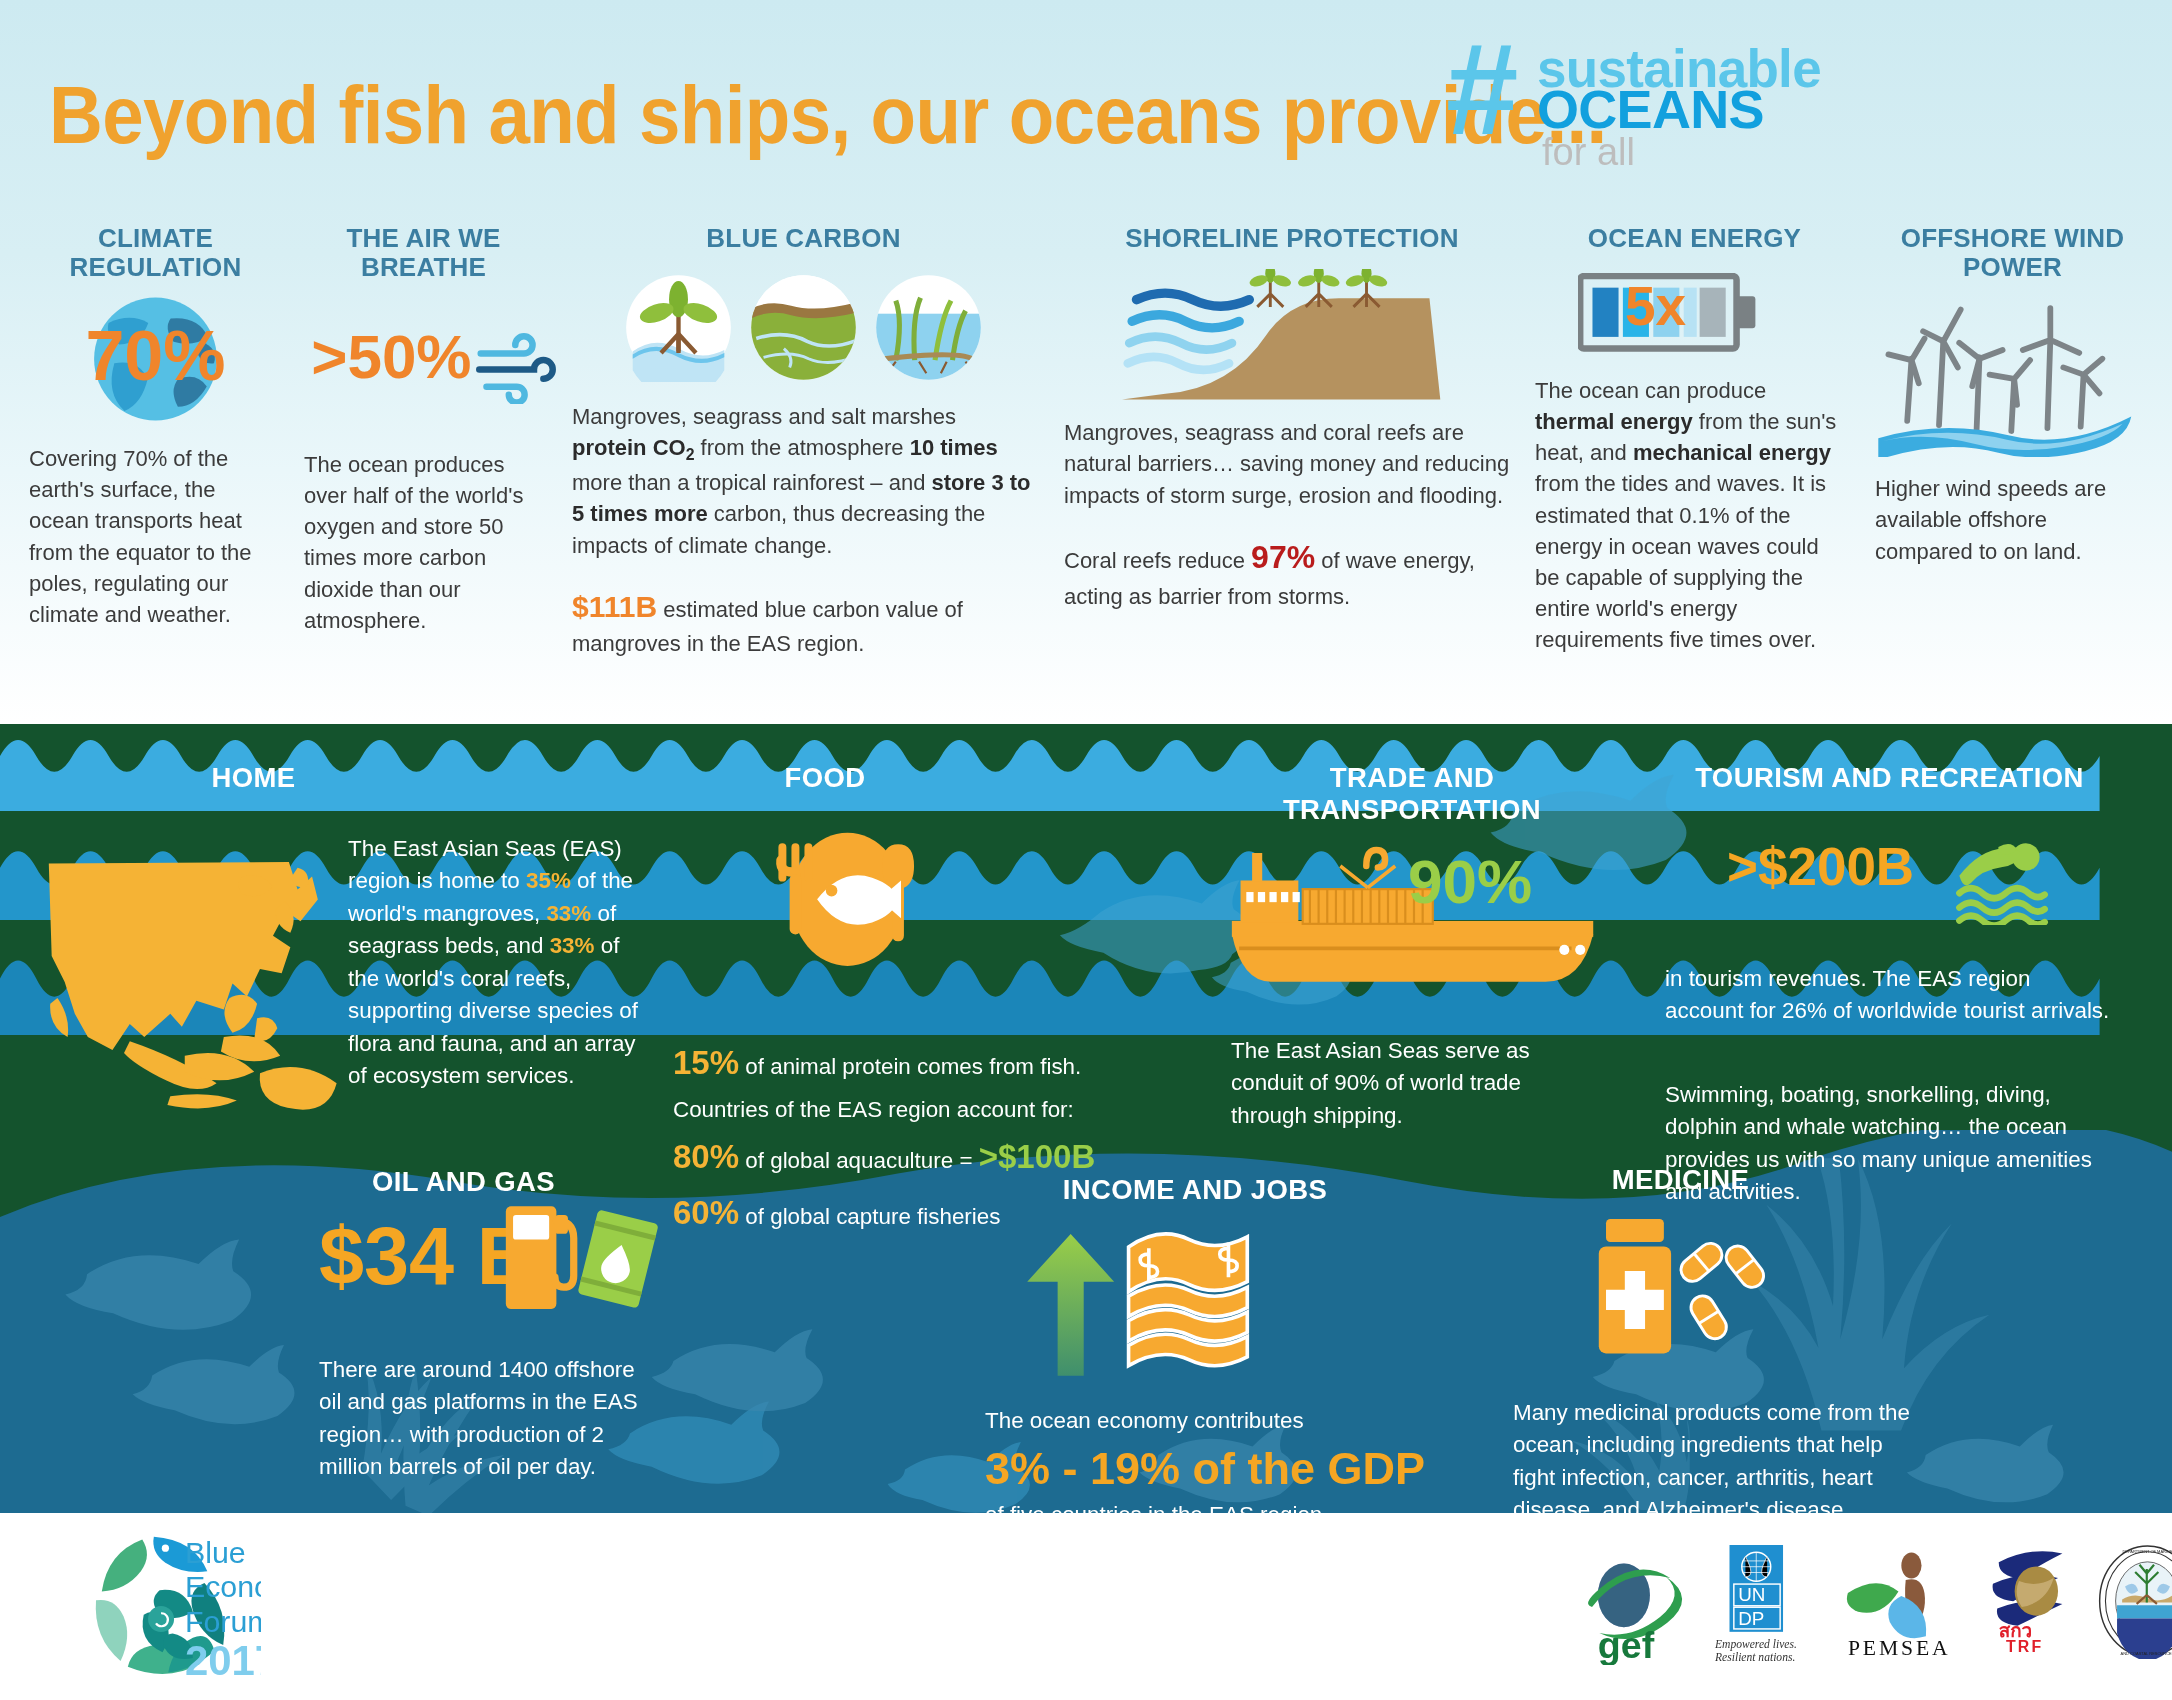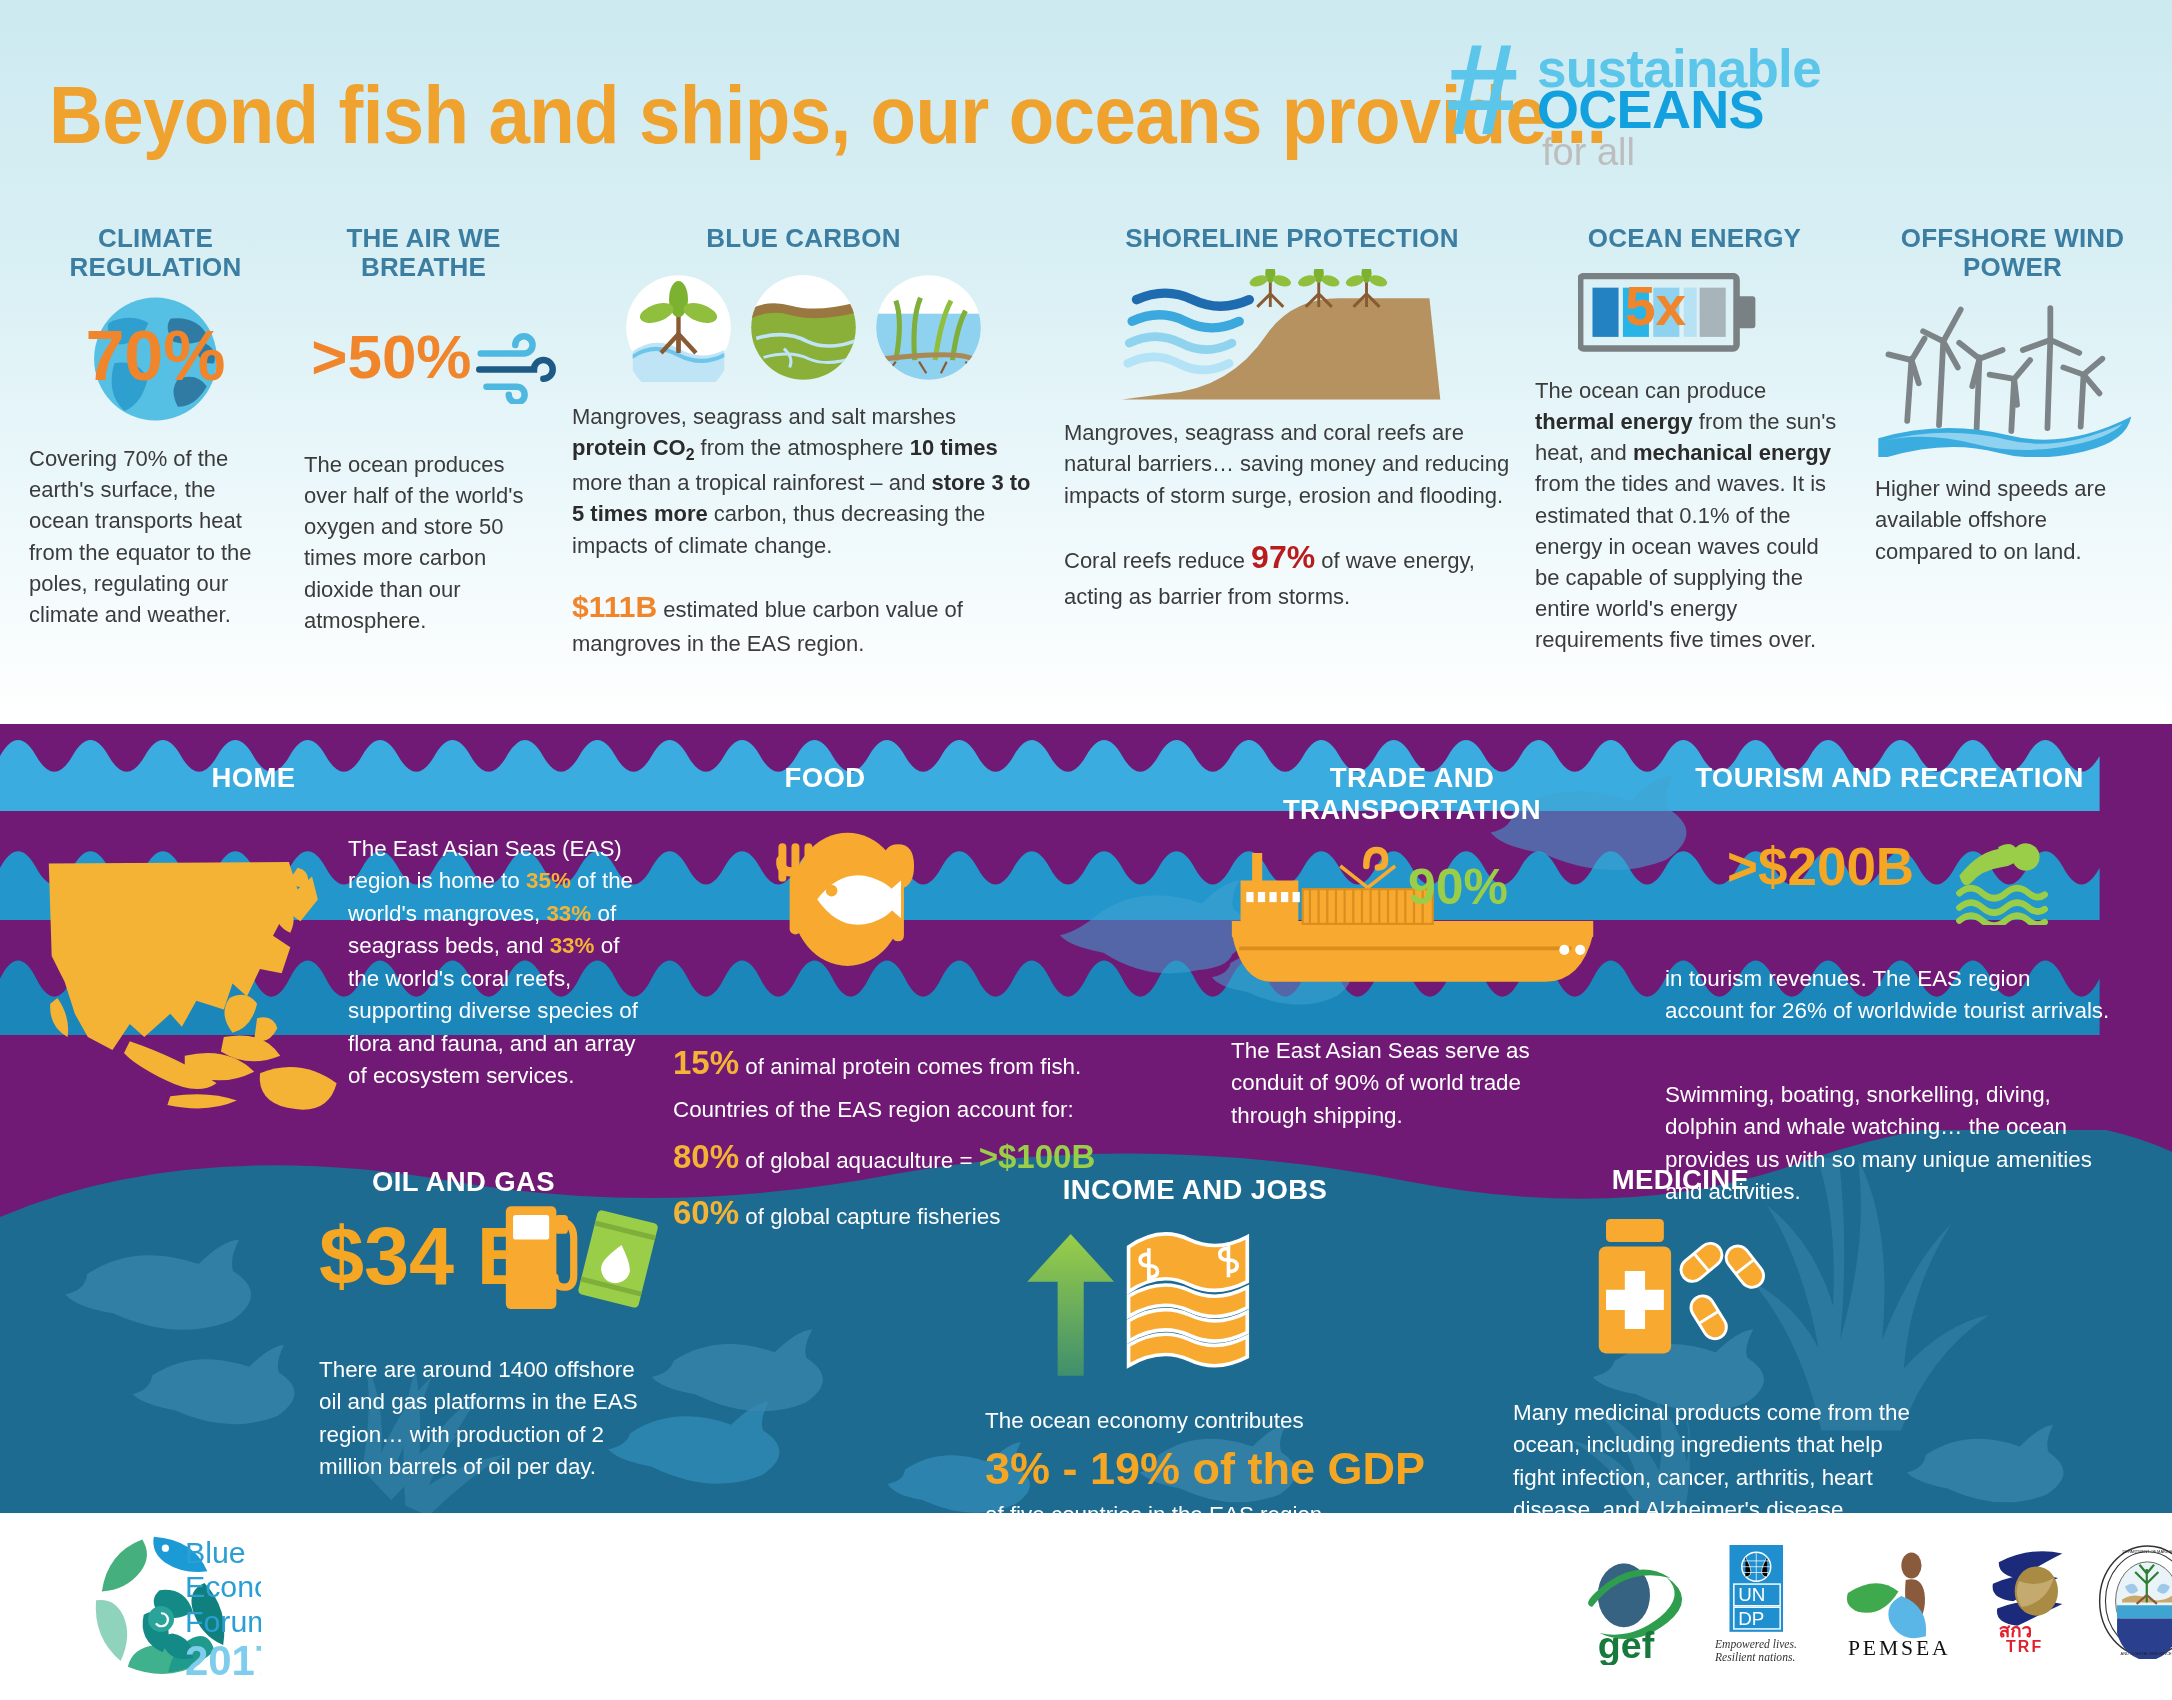--- a/index.html
+++ b/index.html
@@ -43,21 +43,21 @@
     font-family:"Liberation Sans Narrow","Liberation Sans",sans-serif;
     font-size:22px; line-height:1.42; color:#3b3b3b;
   }
   .body-txt b { font-weight:bold; color:#2b2b2b; }
   .orange { color:#b91c1c; font-weight:bold; }
   .orange-big { color:#f0852b; font-weight:bold; font-size:30px; }
 
   
   .ocean {
     position:absolute; left:0; top:724px; width:2172px; height:789px;
-    background:#701a75; overflow:hidden;
+    background:#14532d; overflow:hidden;
   }
   .ocean-layer { position:absolute; left:0; width:2172px; }
   .ocean-title {
     position:absolute; font-family:"Liberation Sans",sans-serif; font-weight:bold;
     color:#ffffff; font-size:27.5px; text-align:center; line-height:1.15; letter-spacing:0.4px;
   }
   .ocean-txt {
     position:absolute; font-family:"Liberation Sans Narrow","Liberation Sans",sans-serif;
     color:#ffffff; font-size:22.4px; line-height:1.45;
   }
@@ -347,22 +347,22 @@
         </g>
       <rect x="108" y="68" width="180" height="48" fill="#f7a930" stroke="#d98e1d" stroke-width="3"></rect>
       <g stroke="#d98e1d" stroke-width="3">
         <path d="M118 68 v48 M130 68 v48 M142 68 v48 M154 68 v48 M166 68 v48 M178 68 v48 M190 68 v48 M202 68 v48 M214 68 v48 M226 68 v48 M238 68 v48 M250 68 v48 M262 68 v48 M274 68 v48"></path>
       </g>
       <path d="M198 66 L160 36 M198 66 l38 -30" stroke="#f7a930" stroke-width="5" fill="none"></path>
       <path d="M196 36 q0 -22 14 -22 q12 0 12 14 q0 10 -10 10" stroke="#f7a930" stroke-width="9" fill="none" stroke-linecap="round"></path>
       <circle cx="470" cy="152" r="7" fill="#ffffff"></circle>
       <circle cx="492" cy="152" r="7" fill="#ffffff"></circle>
     </svg>
-    <div style="position:absolute;left:1408px;top:138px;font-family:'Liberation Sans Narrow','Liberation Sans',sans-serif;
-                font-weight:bold;font-size:50px;color:#9ace48;line-height:1;">90%</div>
+    <div style="position:absolute;left:1408px;top:127px;font-family:'Liberation Sans Narrow','Liberation Sans',sans-serif;
+                font-weight:bold;font-size:62px;color:#9ace48;line-height:1;">90%</div>
     <div class="ocean-txt" style="left:1231px;top:311px;width:348px;">The East Asian Seas serve as conduit of 90% of world trade through shipping.</div>
 
     <div class="ocean-title" style="left:1665px;top:38px;width:449px;">TOURISM AND RECREATION</div>
     <div style="position:absolute;left:1727px;top:116px;font-family:'Liberation Sans Narrow','Liberation Sans',sans-serif;
                 font-weight:bold;font-size:53px;color:#f5a623;line-height:1;">&gt;$200B</div>
     <svg width="94" height="94" viewBox="0 0 130 130" style="position:absolute;left:1955px;top:107px;">
       <circle cx="98" cy="36" r="19" fill="#9ace48"></circle>
       <path d="M6 62 q28 -36 62 -38 q18 -1 26 8 q-10 16 -30 18 q-28 4 -42 22 q-10 10 -16 -10z" fill="#9ace48"></path>
       <path d="M60 22 q18 -10 26 4 q-12 10 -26 6z" fill="#9ace48"></path>
       <g stroke="#9ace48" stroke-width="9" fill="none" stroke-linecap="round">

